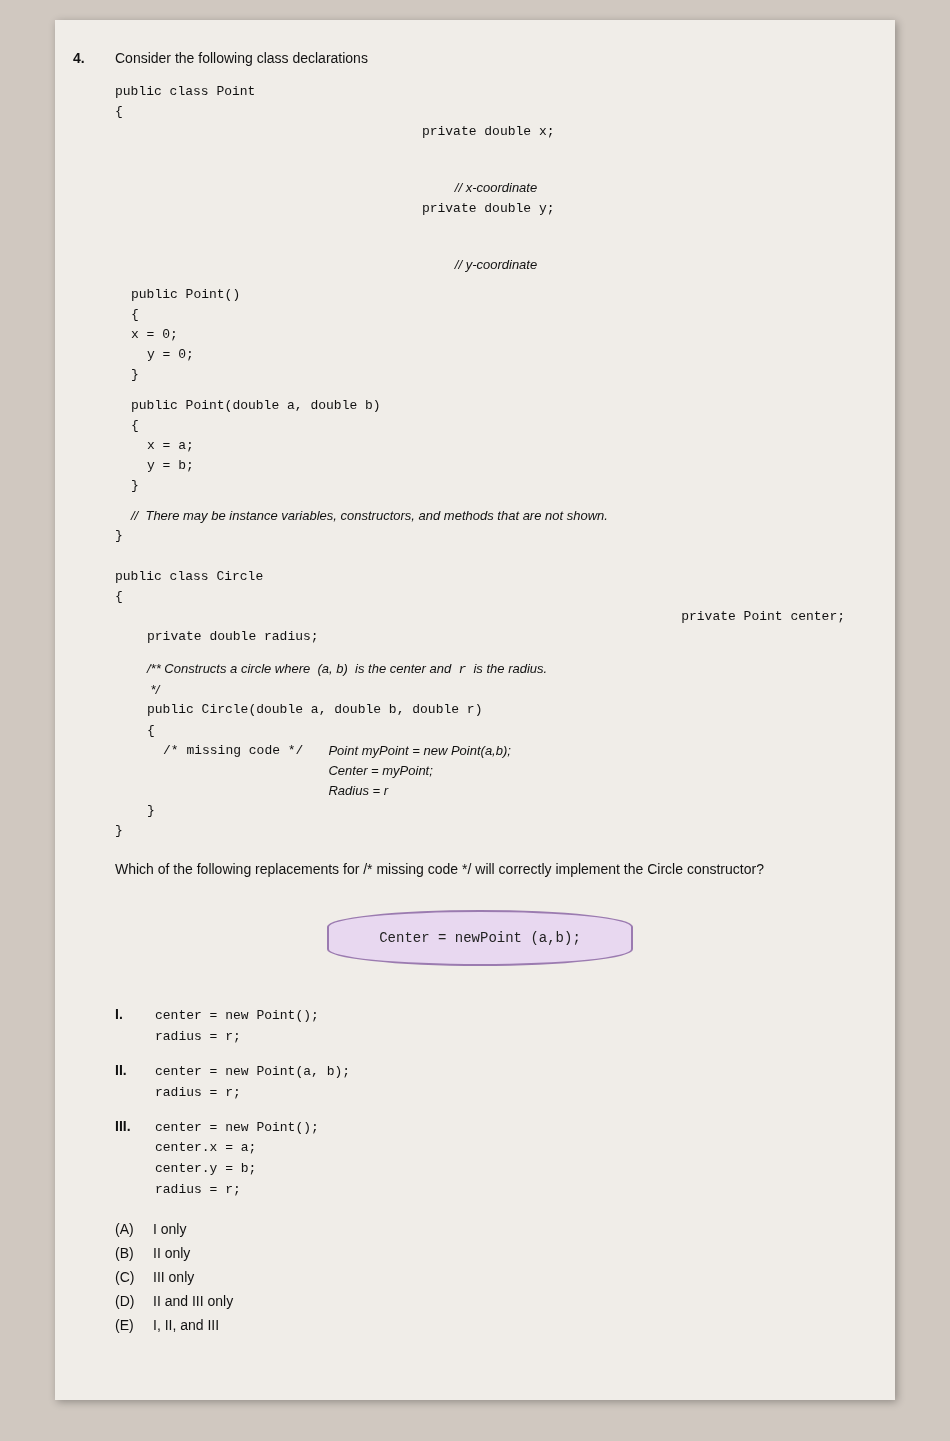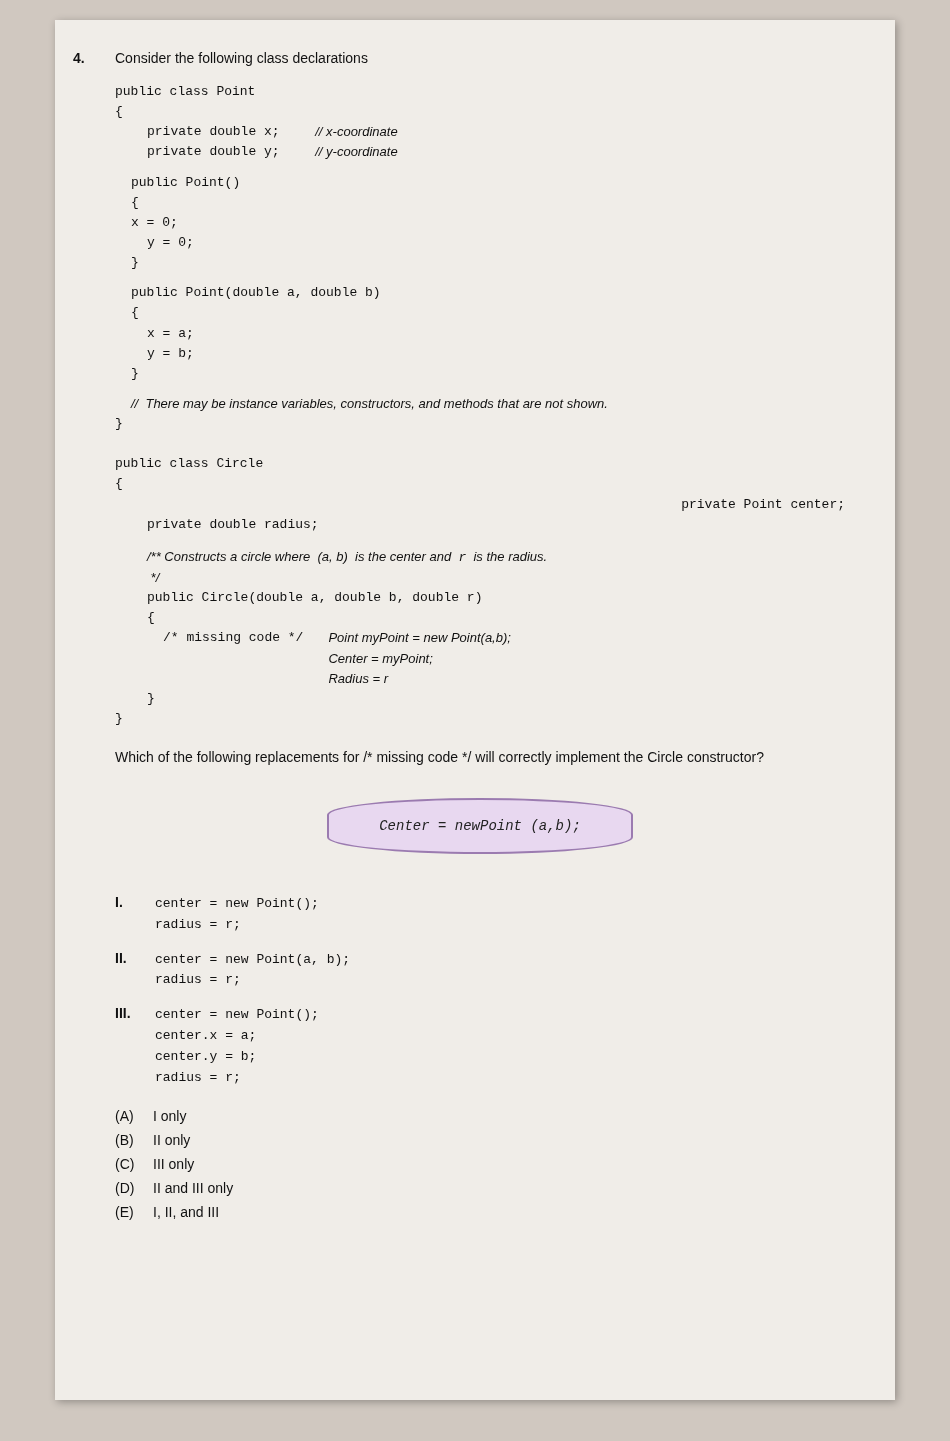--- a/index.html
+++ b/index.html
@@ -54,21 +54,20 @@
     }
     .oval-highlight {
       border: 2.5px solid #9b7bb0;
       border-radius: 50% / 30%;
       padding: 18px 50px;
       font-family: 'Courier New', Courier, monospace;
       font-size: 14px;
       background: #e8d8f0;
       color: #222;
       display: inline-block;
-      font-style: italic;
     }
     .footer-bar {
       border-top: 1.5px solid #aaa;
       margin-top: 20px;
       padding-top: 8px;
       display: flex;
       justify-content: flex-end;
       gap: 40px;
       font-size: 13px;
       color: #333;
@@ -105,22 +104,23 @@
       min-width: 28px;
       font-size: 14px;
     }
     .inline-comment {
       font-family: Arial, sans-serif;
       font-style: italic;
       font-size: 13px;
     }
     .code-row {
       display: flex;
-      gap: 20px;
+      gap: 36px;
       align-items: center;
+      flex-direction: column;
     }
     .right-annotation {
       font-family: Liberation Sans, sans-serif;
       font-style: italic;
       font-size: 13px;
       line-height: 1.55;
     }
   </style>
 </head>
 <body>

